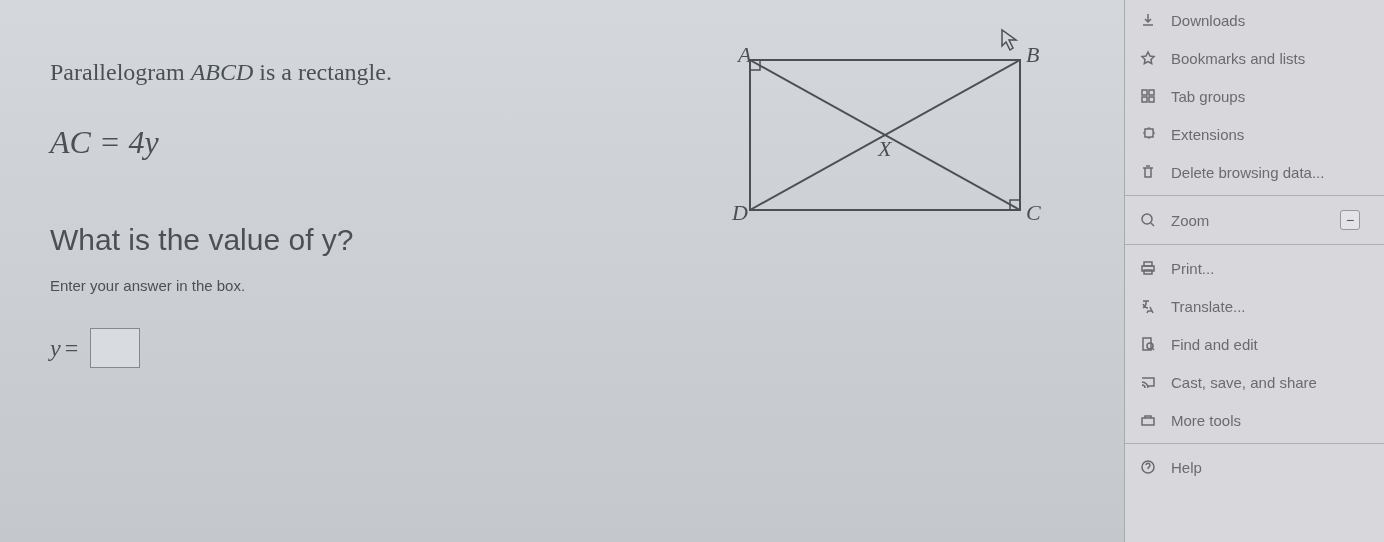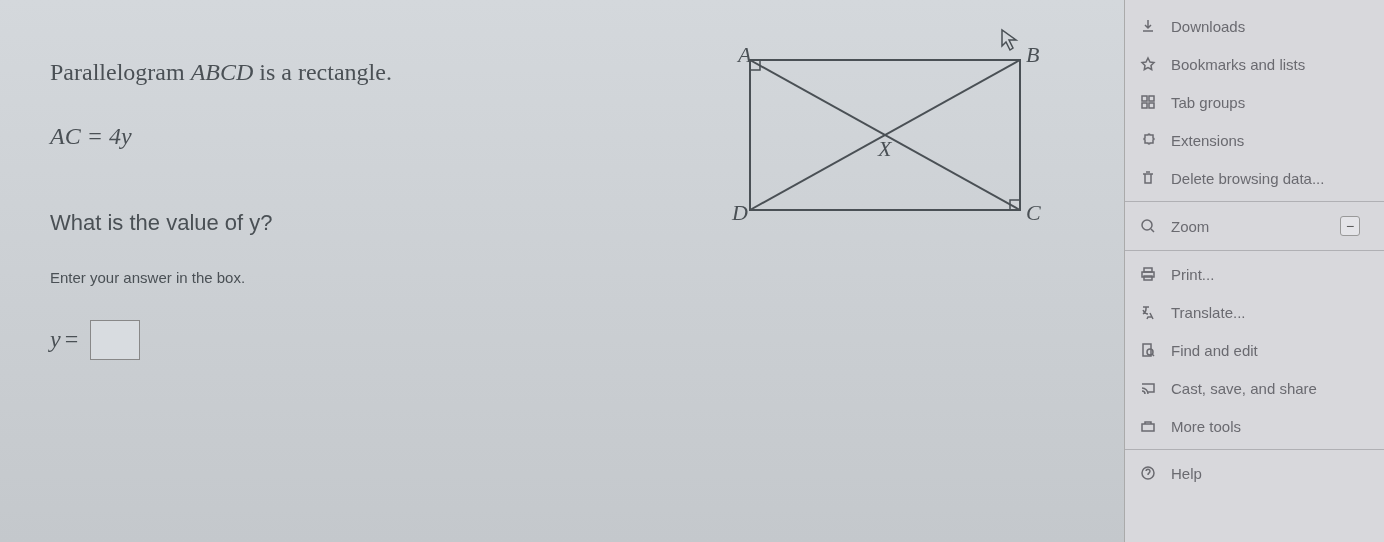--- a/index.html
+++ b/index.html
@@ -27,27 +27,27 @@
       margin-bottom: 28px;
     }
     .problem-text .statement {
       font-size: 24px;
       font-family: 'Times New Roman', serif;
       margin-bottom: 30px;
     }
     .problem-text .math {
       font-family: 'Times New Roman', serif;
       font-style: italic;
-      font-size: 24px;
+      font-size: 32px;
       margin-bottom: 25px;
     }
     .problem-text .question {
-      font-size: 22px;
+      font-size: 30px;
       margin-top: 55px;
-      margin-bottom: 28px;
+      margin-bottom: 14px;
     }
     .problem-text .instruction {
       font-size: 15px;
       margin-bottom: 32px;
     }
     .answer-row {
       display: flex;
       align-items: center;
       font-family: 'Times New Roman', serif;
       font-style: italic;
@@ -84,21 +84,21 @@
       width: 20px;
       height: 24px;
     }
     .context-menu {
       width: 260px;
       background: #d8d8dc;
       border-left: 1px solid #aaa;
       height: 100%;
       font-size: 15px;
       color: #6a6a70;
-      padding-top: 7px;
+      padding-top: 1px;
     }
     .menu-item {
       display: flex;
       align-items: center;
       padding: 10px 14px;
       gap: 14px;
       cursor: pointer;
     }
     .menu-divider {
       height: 1px;

